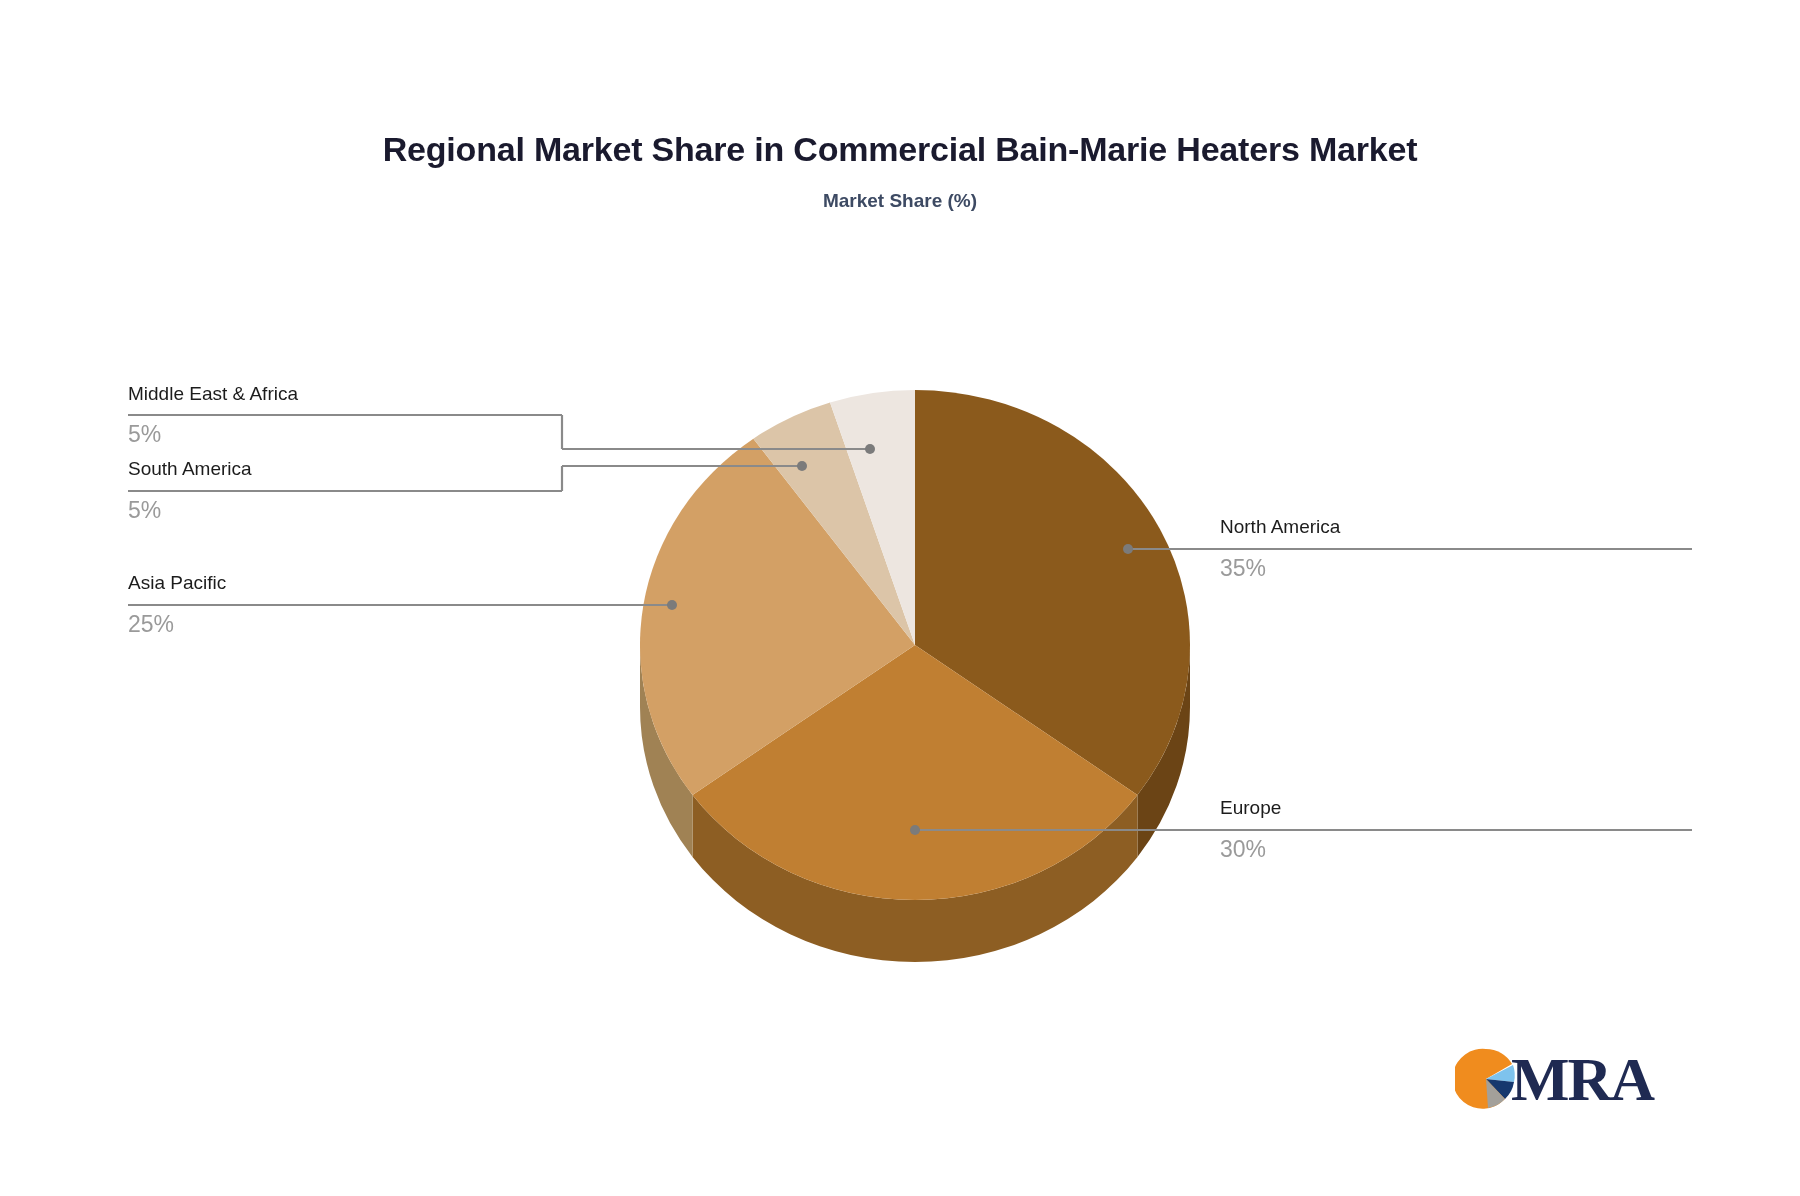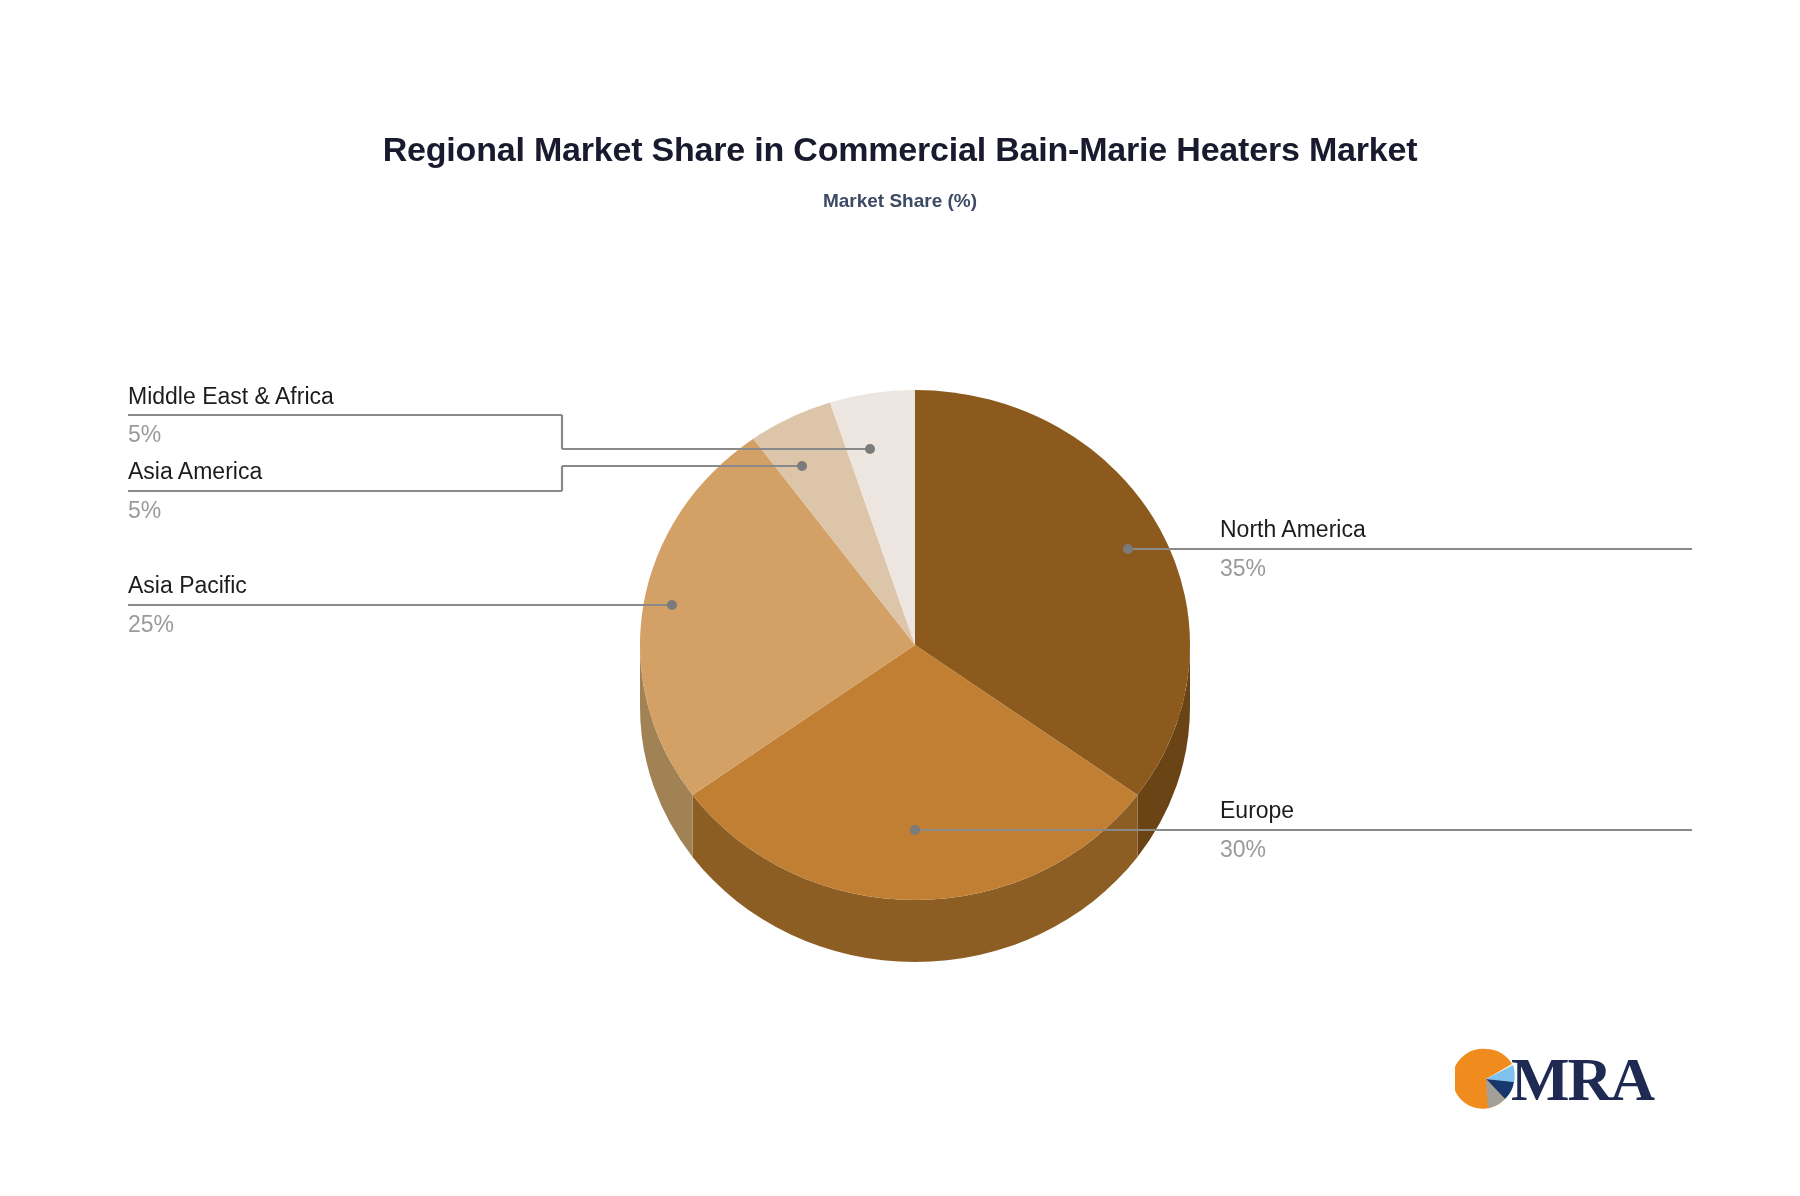--- a/index.html
+++ b/index.html
@@ -38,21 +38,21 @@
     font-weight: bold;
     color: #3d4a63;
   }
   #pie-svg {
     position: absolute;
     left: 0;
     top: 0;
   }
   .lbl {
     position: absolute;
-    font-size: 23px;
+    font-size: 19px;
     color: #1c1c1c;
     white-space: nowrap;
     line-height: 1.15;
   }
   .val {
     position: absolute;
     font-size: 23px;
     color: #9a9a9a;
     white-space: nowrap;
     line-height: 1.15;
@@ -115,21 +115,21 @@
         <line x1="128" y1="415" x2="562" y2="415" stroke="#8A8A8A" stroke-width="2.2"></line>
         <line x1="562" y1="415" x2="562" y2="449" stroke="#8A8A8A" stroke-width="2.2"></line>
         <line x1="562" y1="449" x2="870" y2="449" stroke="#8A8A8A" stroke-width="2.2"></line>
         <circle cx="870" cy="449" r="5" fill="#7b7b7b"></circle>
       </g>
   </svg>
 
   <div class="lbl" style="left:128px; top:383px;">Middle East &amp; Africa</div>
   <div class="val" style="left:128px; top:421px;">5%</div>
 
-  <div class="lbl" style="left:128px; top:458px;">Asia America</div>
+  <div class="lbl" style="left:128px; top:458px;">South America</div>
   <div class="val" style="left:128px; top:497px;">5%</div>
 
   <div class="lbl" style="left:128px; top:572px;">Asia Pacific</div>
   <div class="val" style="left:128px; top:611px;">25%</div>
 
   <div class="lbl right" style="left:1220px; top:516px; width:452px;">North America</div>
   <div class="val right" style="left:1220px; top:555px; width:452px;">35%</div>
 
   <div class="lbl right" style="left:1220px; top:797px; width:452px;">Europe</div>
   <div class="val right" style="left:1220px; top:836px; width:452px;">30%</div>

